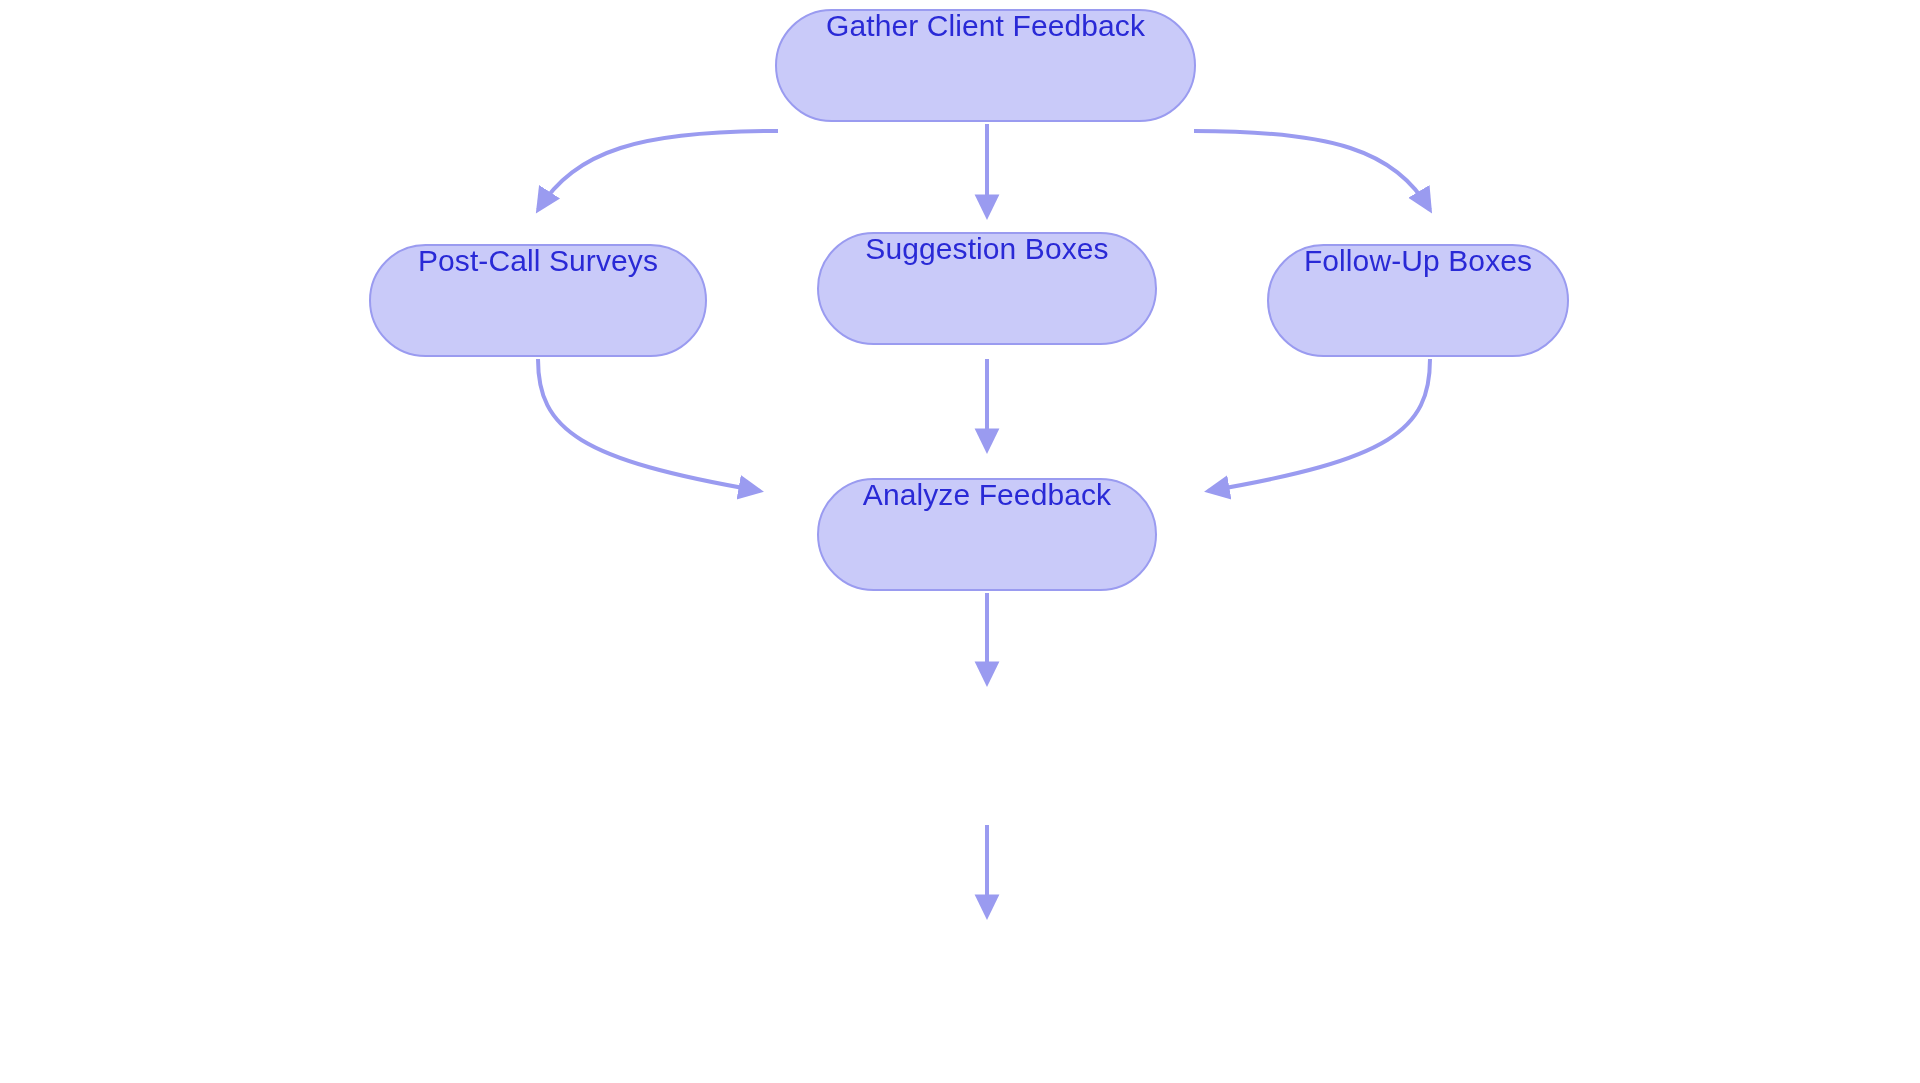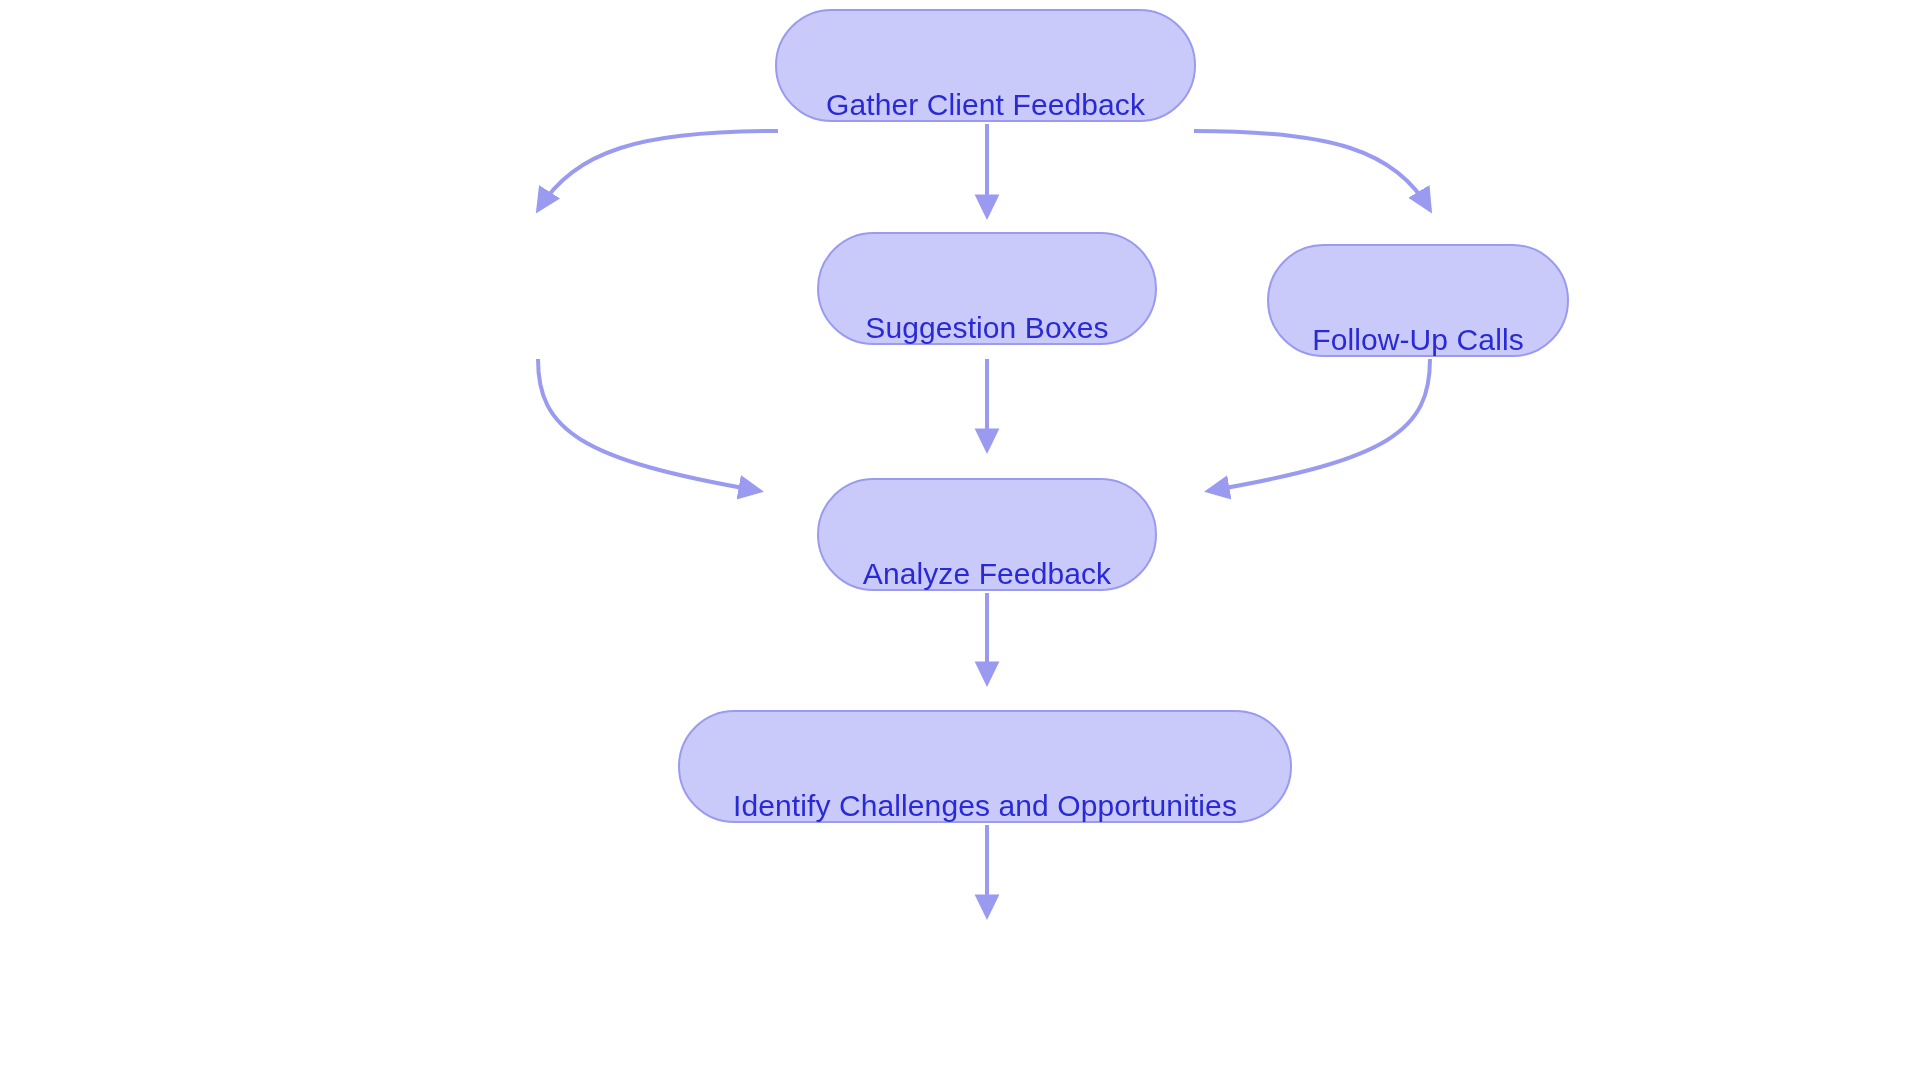--- a/index.html
+++ b/index.html
@@ -25,21 +25,21 @@
     left: 0;
     top: 0;
     width: 1920px;
     height: 1083px;
     pointer-events: none;
   }
   .node {
     position: absolute;
     box-sizing: border-box;
     display: flex;
-    align-items: flex-end;
+    align-items: flex-start;
     justify-content: center;
     background: #c9caf9;
     border: 2px solid #9a9bf0;
     border-radius: 999px;
     color: #2929d6;
     font-size: 30px;
     font-weight: 400;
     letter-spacing: 0.1px;
     white-space: nowrap;
     line-height: 1;
@@ -77,31 +77,31 @@
 
     <path d="M 987,593 L 987,683" fill="none" stroke="#9a9bf0" stroke-width="4" marker-end="url(#arrowhead)"></path>
 
     <path d="M 987,825 L 987,916" fill="none" stroke="#9a9bf0" stroke-width="4" marker-end="url(#arrowhead)"></path>
   </svg>
 
   <div class="node" style="left:775px; top:9px; width:421px; height:113px;">
     <span class="node-label">Gather Client Feedback</span>
   </div>
 
+  <div class="node" style="left:369px; top:244px; width:338px; height:113px;">
+    <span class="node-label">Post-Call Surveys</span>
+  </div>
 
   <div class="node" style="left:817px; top:232px; width:340px; height:113px;">
     <span class="node-label">Suggestion Boxes</span>
   </div>
 
   <div class="node" style="left:1267px; top:244px; width:302px; height:113px;">
-    <span class="node-label">Follow-Up Calls</span>
+    <span class="node-label">Follow-Up Boxes</span>
   </div>
 
   <div class="node" style="left:817px; top:478px; width:340px; height:113px;">
     <span class="node-label">Analyze Feedback</span>
   </div>
 
-  <div class="node" style="left:678px; top:710px; width:614px; height:113px;">
-    <span class="node-label">Identify Challenges and Opportunities</span>
-  </div>
 
 
 </div>
 
 </body></html>

